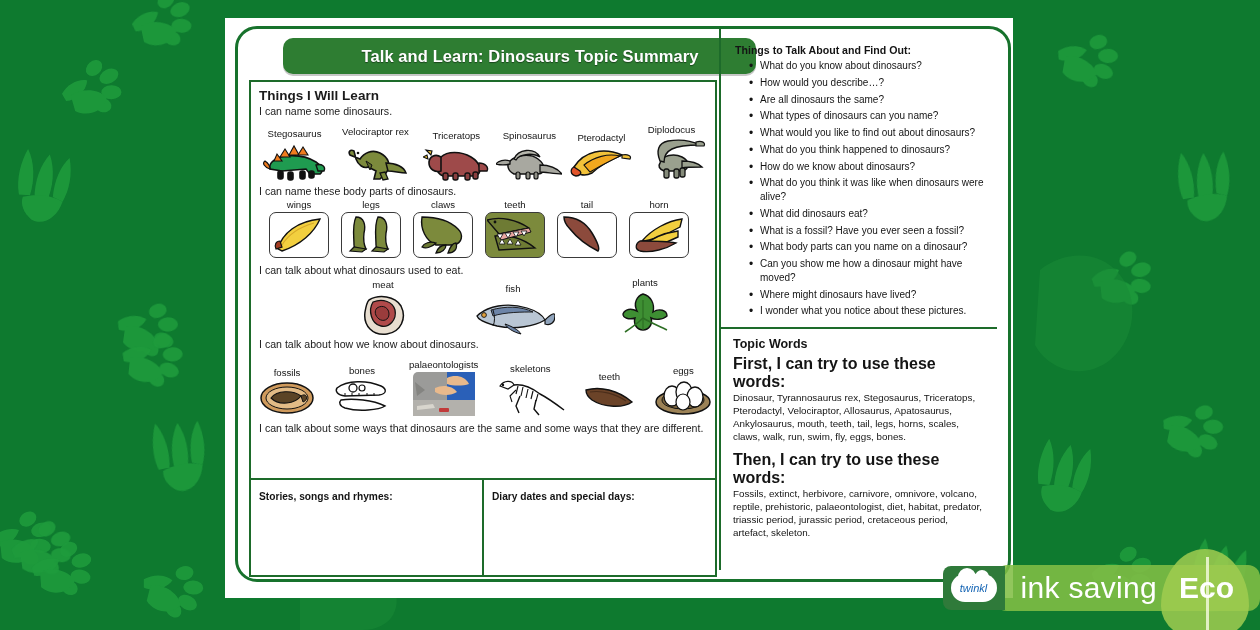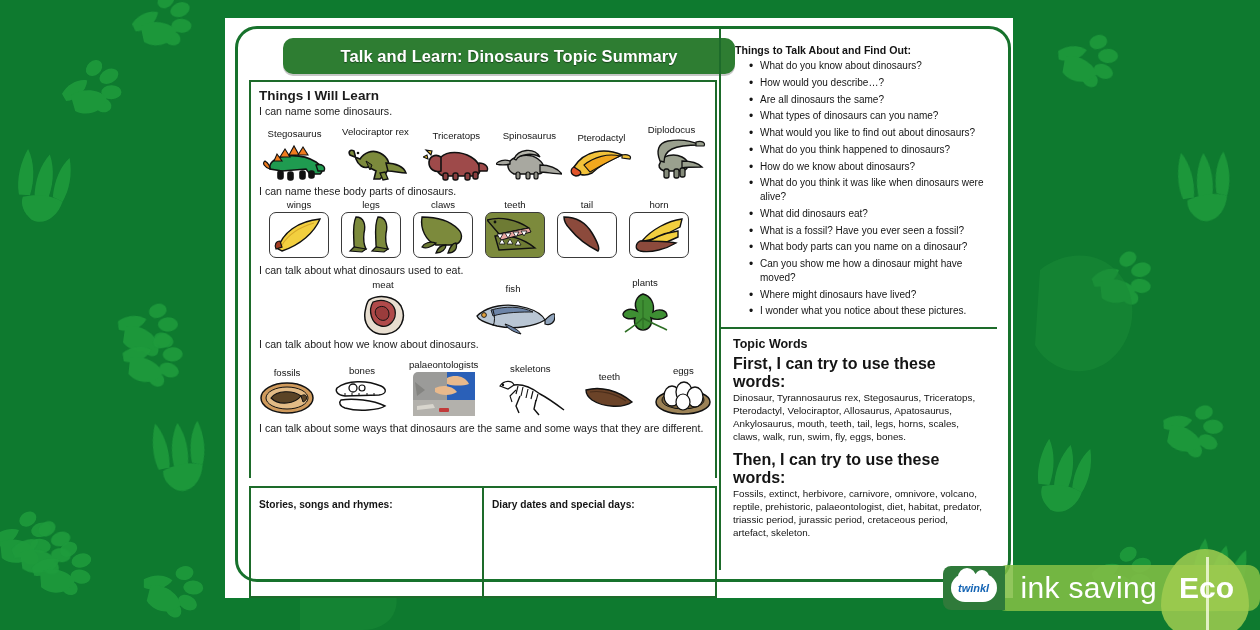--- a/index.html
+++ b/index.html
@@ -21,21 +21,21 @@
     border:3px solid #17722c;border-radius:22px;box-sizing:border-box;
     z-index:3;pointer-events:none;
   }
   .content{position:absolute;left:235px;top:26px;width:776px;height:556px;z-index:4;box-sizing:border-box;}
 
   
   .banner{
     position:absolute;left:48px;top:12px;width:452px;height:36px;
     background:#2e7d32;border-radius:10px;
     box-shadow:0 2px 0 rgba(0,0,0,.22);
-    display:flex;align-items:center;justify-content:center;
+    display:flex;align-items:center;justify-content:center;padding-left:21px;
   }
   .banner-title{
     color:#ffffff;font-size:16.5px;font-weight:bold;letter-spacing:.1px;
     text-shadow:0 1px 1px rgba(0,0,0,.45);
   }
 
   
   .left-col{
     position:absolute;left:14px;top:54px;width:468px;height:490px;
   }
@@ -58,21 +58,21 @@
   .cap{font-size:9.6px;color:#141414;margin-bottom:2px;white-space:nowrap;}
   .pic{display:flex;align-items:flex-end;justify-content:center;}
 
   .framed{
     border:1px solid #3a3a3a;border-radius:7px;background:#fff;
     width:58px;height:44px;display:flex;align-items:center;justify-content:center;
     overflow:hidden;
   }
 
   
-  .bot-row{position:absolute;left:0;top:398px;width:468px;height:112px;display:flex;margin-top:8px;}
+  .bot-row{position:absolute;left:0;top:398px;width:468px;height:99px;display:flex;}
   .bot-box{
     border:2px solid #1d6b2a;box-sizing:border-box;flex:1;padding:6px 8px;
   }
   .bot-box + .bot-box{border-left:none;}
   .bot-label{font-size:10.2px;font-weight:bold;color:#141414;}
 
   
   .talk{padding:16px 12px 6px 12px;}
   .talk-h{font-size:10.6px;font-weight:bold;color:#141414;margin:0 0 3px 2px;}
   ul.talk-list{margin:0;padding:0 0 0 16px;list-style:none;}
@@ -98,21 +98,21 @@
   }
   .cloud{
     width:46px;height:28px;background:#ffffff;border-radius:16px;position:relative;
     display:flex;align-items:center;justify-content:center;
   }
   .cloud:before,.cloud:after{
     content:"";position:absolute;background:#fff;border-radius:50%;
   }
   .cloud:before{width:18px;height:18px;top:-6px;left:7px;}
   .cloud:after{width:14px;height:14px;top:-4px;right:8px;}
-  .cloud span{position:relative;z-index:2;font-size:11px;font-weight:bold;color:#1464b4;font-style:italic;}
+  .cloud span{position:relative;z-index:2;font-size:11px;font-weight:normal;color:#1464b4;font-style:italic;}
   .eco-pill{
     background:rgba(130,190,70,.88);border-radius:12px;height:46px;
     display:flex;align-items:center;padding:0 14px 0 26px;position:relative;z-index:0;
   }
   .eco-pill .ink{font-size:30px;color:#ffffff;letter-spacing:.3px;}
   .leaf-wrap{position:relative;margin-left:10px;display:flex;align-items:center;}
   .leaf{
     position:absolute;left:-6px;top:-22px;width:88px;height:92px;
     background:rgba(160,205,80,.85);
     border-radius:50% 50% 50% 50% / 62% 62% 38% 38%;

